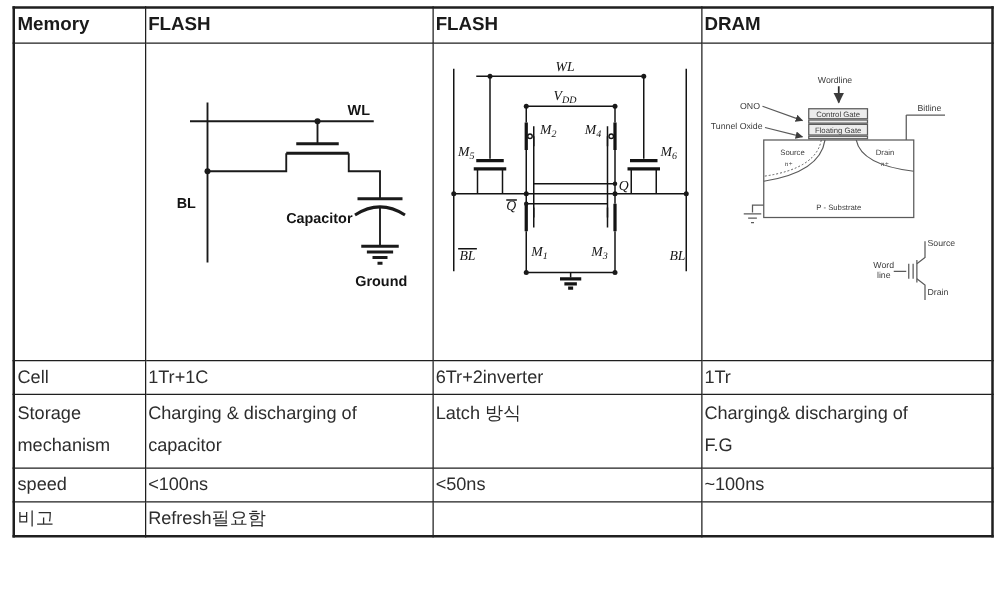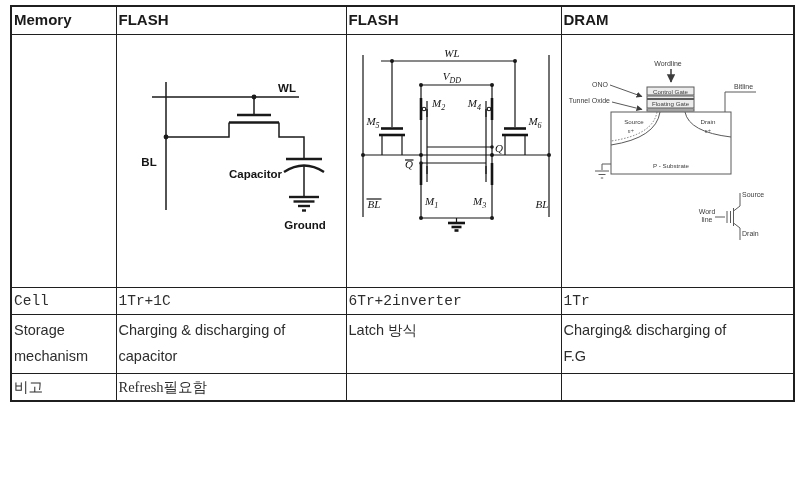--- a/index.html
+++ b/index.html
@@ -4,24 +4,24 @@
 <style>
   html,body{margin:0;padding:0;background:#ffffff;}
   body{width:800px;height:485px;position:relative;font-family:"Liberation Sans","DejaVu Sans",sans-serif;}
   .tbl-wrap{position:absolute;left:10px;top:5px;}
   table.tbl{border-collapse:collapse;table-layout:fixed;width:783px;border:2.5px solid #1f1f1f;background:#fff;}
   table.tbl td,table.tbl th{border:1.6px solid #1f1f1f;text-align:left;vertical-align:middle;
     font-size:14.5px;color:#2d2d2d;padding:0 2px;line-height:26px;overflow:hidden;}
   table.tbl th{font-weight:700;font-size:15px;color:#1a1a1a;}
   tr.r-head{height:28px;}
   tr.r-diag{height:244px;}
-  tr.r-sm{height:27px;font-family:Liberation Mono, monospace;}
+  tr.r-sm{height:27px;}
   tr.r-storage{height:59px;padding-left:46px;}
   tr.r-storage td{vertical-align:top;padding-top:2px;}
-  tr.r-note{height:22px;font-family:Liberation Serif, serif;}
+  tr.r-note{height:22px;}
   td.diag{padding:0;vertical-align:middle;}
   .narrow{display:inline-block;max-width:178px;}
   
   .dr{stroke:#1a1a1a;stroke-width:1.5;fill:none;}
   .dr.thick{stroke-width:2.4;}
   .dot{fill:#1a1a1a;stroke:none;}
   .dlbl{font:700 11.5px "Liberation Sans","DejaVu Sans",sans-serif;fill:#141414;}
   
   .sr{stroke:#141414;stroke-width:1.2;fill:none;}
   .sr.thick{stroke-width:2.6;}
@@ -262,20 +262,26 @@
   </tr>
 
 
   <tr class="r-storage">
     <td><span class="narrow">Storage mechanism</span></td>
     <td><span class="narrow">Charging &amp; discharging of capacitor</span></td>
     <td><span class="narrow">Latch 방식</span></td>
     <td><span class="narrow">Charging&amp; discharging of F.G</span></td>
   </tr>
 
+  <tr class="r-sm">
+    <td>speed</td>
+    <td>&lt;100ns</td>
+    <td>&lt;50ns</td>
+    <td>~100ns</td>
+  </tr>
 
 
   <tr class="r-note">
     <td>비고</td>
     <td>Refresh필요함</td>
     <td></td>
     <td></td>
   </tr>
 </tbody>
     </table>

